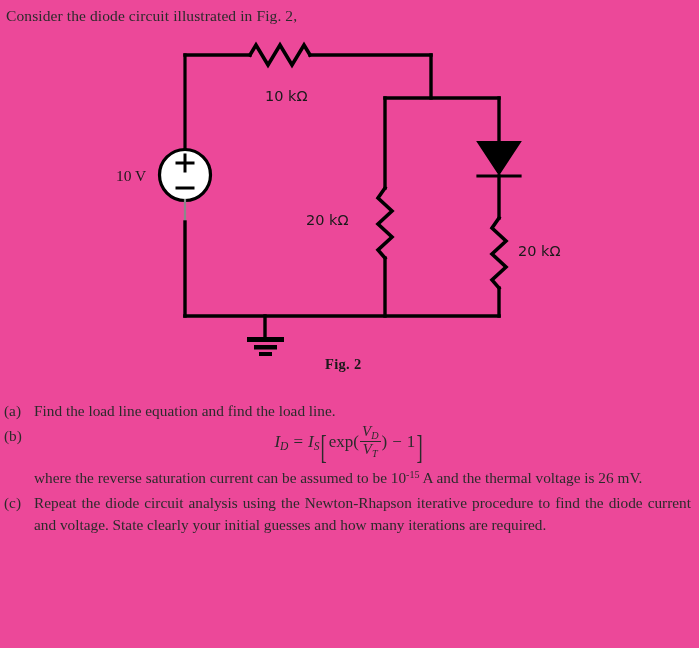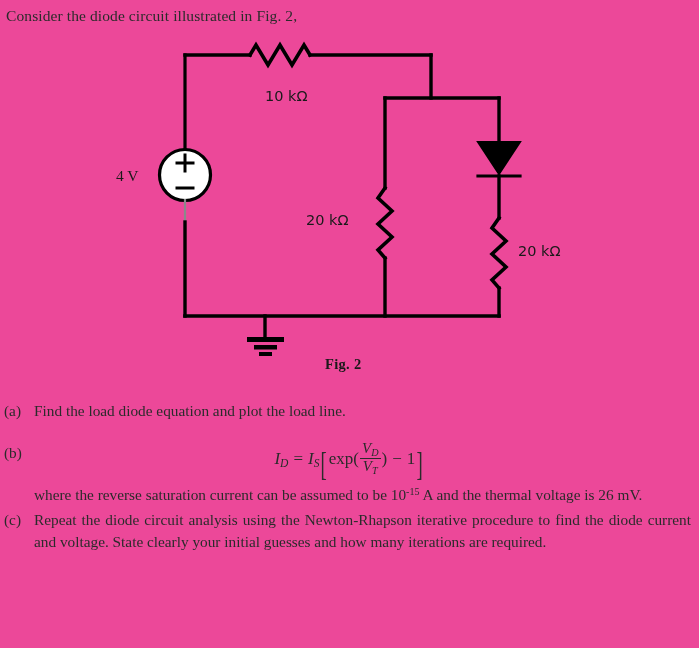--- a/index.html
+++ b/index.html
@@ -86,21 +86,21 @@
     margin-left: 34px;
     margin-right: 8px;
     text-align: justify;
   }
   .qbody.nojust { text-align: left; }
 
   
   .eqwrap {
     width: 100%;
     text-align: center;
-    margin-top: 19px;
+    margin-top: 2px;
     margin-bottom: 4px;
   }
   .eq {
     display: inline-block;
     font-family: "Liberation Serif", "DejaVu Serif", serif;
     font-size: 17px;
     color: #2b2b2b;
     white-space: nowrap;
   }
   .eq i { font-style: italic; }
@@ -185,33 +185,33 @@
 
         <path d="M265 284 L265 306" stroke-width="3.4"></path>
       </g>
       <g>
         <rect x="247" y="305" width="37" height="5" fill="#000000"></rect>
         <rect x="254" y="313" width="23" height="4.5" fill="#000000"></rect>
         <rect x="259" y="320" width="13" height="4" fill="#000000"></rect>
       </g>
     </svg>
 
-    <div class="clabel serif" style="left:116px; top:135px;">4 V</div>
+    <div class="clabel serif" style="left:116px; top:135px;">10 V</div>
     <div class="clabel" style="left:265px; top:56px;">10 kΩ</div>
     <div class="clabel" style="left:306px; top:180px;">20 kΩ</div>
     <div class="clabel" style="left:518px; top:211px;">20 kΩ</div>
   </div>
 
   <div class="fig-caption">Fig. 2</div>
 
   <div class="qlist">
 
     <div class="qitem">
       <span class="qmark">(a)</span>
-      <div class="qbody nojust">Find the load diode equation and plot the load line.</div>
+      <div class="qbody nojust">Find the load line equation and find the load line.</div>
     </div>
 
     <div class="qitem">
       <span class="qmark">(b)</span>
 
       <div class="eqwrap">
         <span class="eq">
           <i>I</i><span class="sub">D</span><span class="eqgap"></span><span>=</span><span class="eqgap"></span><i>I</i><span class="sub">S</span><span class="brk">[</span><span>exp</span><span>(</span><span class="frac"><span class="num"><i>V</i><span class="sub">D</span></span><span class="den"><i>V</i><span class="sub">T</span></span></span><span>)</span><span class="eqgap"></span><span>−</span><span class="eqgap"></span><span>1</span><span class="brk">]</span>
         </span>
       </div>

